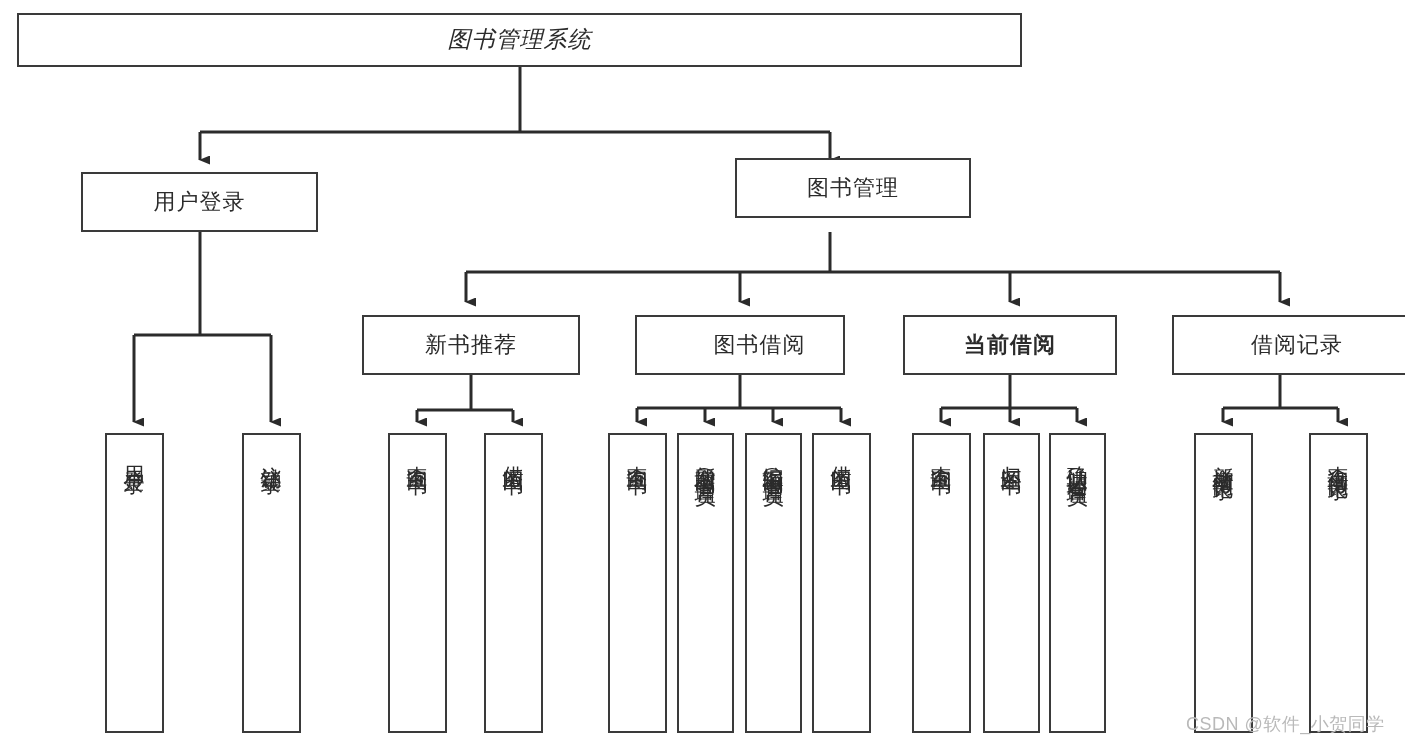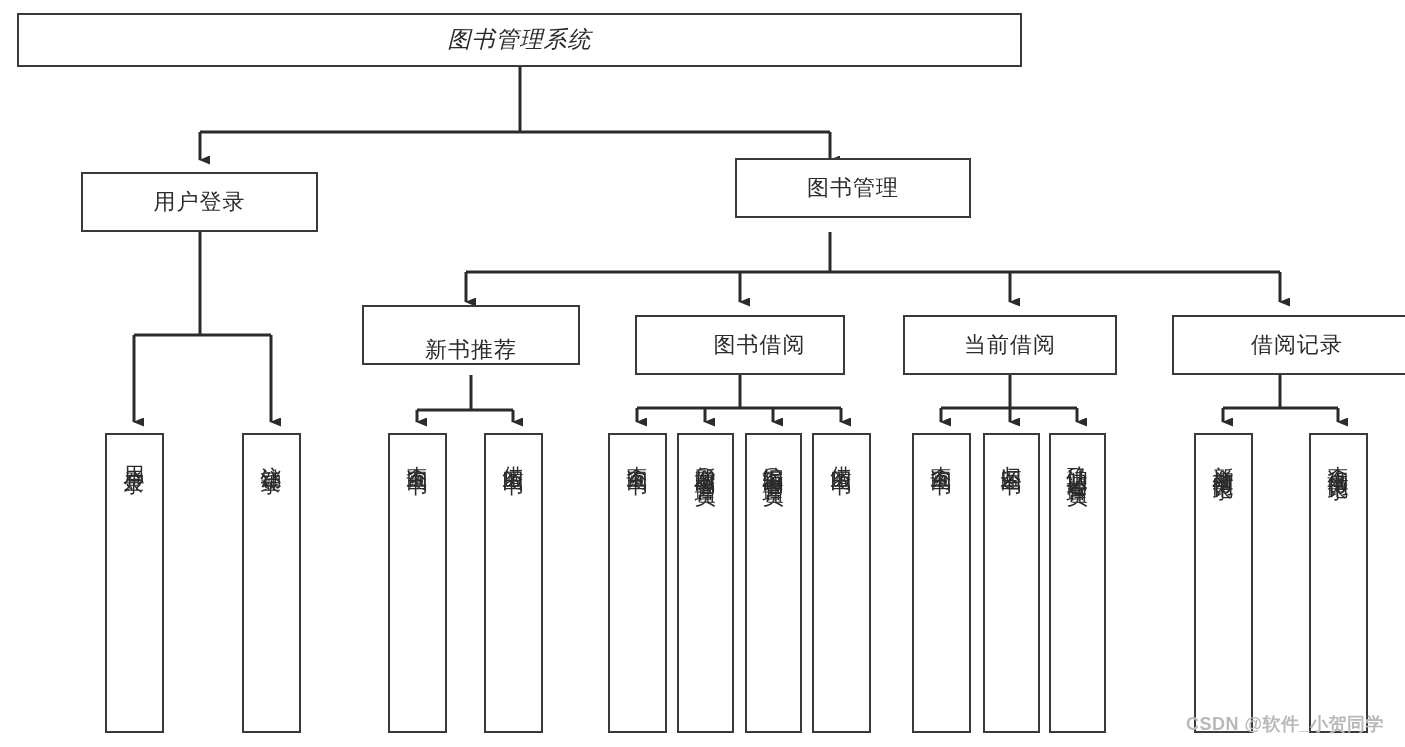--- a/index.html
+++ b/index.html
@@ -63,21 +63,20 @@
   .node.root .node-label { font-size: 23px; }
   .watermark {
     position: absolute;
     left: 1186px;
     top: 712px;
     font-size: 18px;
     color: #b9b9b9;
     letter-spacing: 0.5px;
     white-space: nowrap;
     user-select: none;
-    font-weight: bold;
   }
 </style>
 </head>
 <body>
 
 <div id="diagram-root">
 
   <svg class="connectors" viewBox="0 0 1405 747" xmlns="http://www.w3.org/2000/svg">
     <defs>
       <marker id="arrow" markerWidth="9" markerHeight="11" refX="4.5" refY="10" orient="auto" markerUnits="userSpaceOnUse">
@@ -132,27 +131,27 @@
     <span class="node-label">图书管理系统</span>
   </div>
 
   <div class="node horizontal" style="left:81px; top:172px; width:237px; height:60px;">
     <span class="node-label">用户登录</span>
   </div>
   <div class="node horizontal" style="left:711px; top:158px; width:236px; height:60px;margin-left:24px;">
     <span class="node-label">图书管理</span>
   </div>
 
-  <div class="node horizontal" style="left:362px; top:305px; width:218px; height:60px;align-items:flex-end;">
+  <div class="node horizontal" style="left:362px; top:315px; width:218px; height:60px;">
     <span class="node-label">新书推荐</span>
   </div>
   <div class="node horizontal" style="left:635px; top:315px; width:210px; height:60px;padding-left:39px;">
     <span class="node-label">图书借阅</span>
   </div>
-  <div class="node horizontal" style="left:903px; top:315px; width:214px; height:60px;">
+  <div class="node horizontal" style="left:903px; top:315px; width:214px; height:60px;font-weight:bold;">
     <span class="node-label">当前借阅</span>
   </div>
   <div class="node horizontal" style="left:1172px; top:315px; width:250px; height:60px;">
     <span class="node-label">借阅记录</span>
   </div>
 
   <div class="node vertical" style="left:105px; top:433px; width:59px; height:300px;">
     <span class="node-label">用户登录</span>
   </div>
   <div class="node vertical" style="left:242px; top:433px; width:59px; height:300px;">

